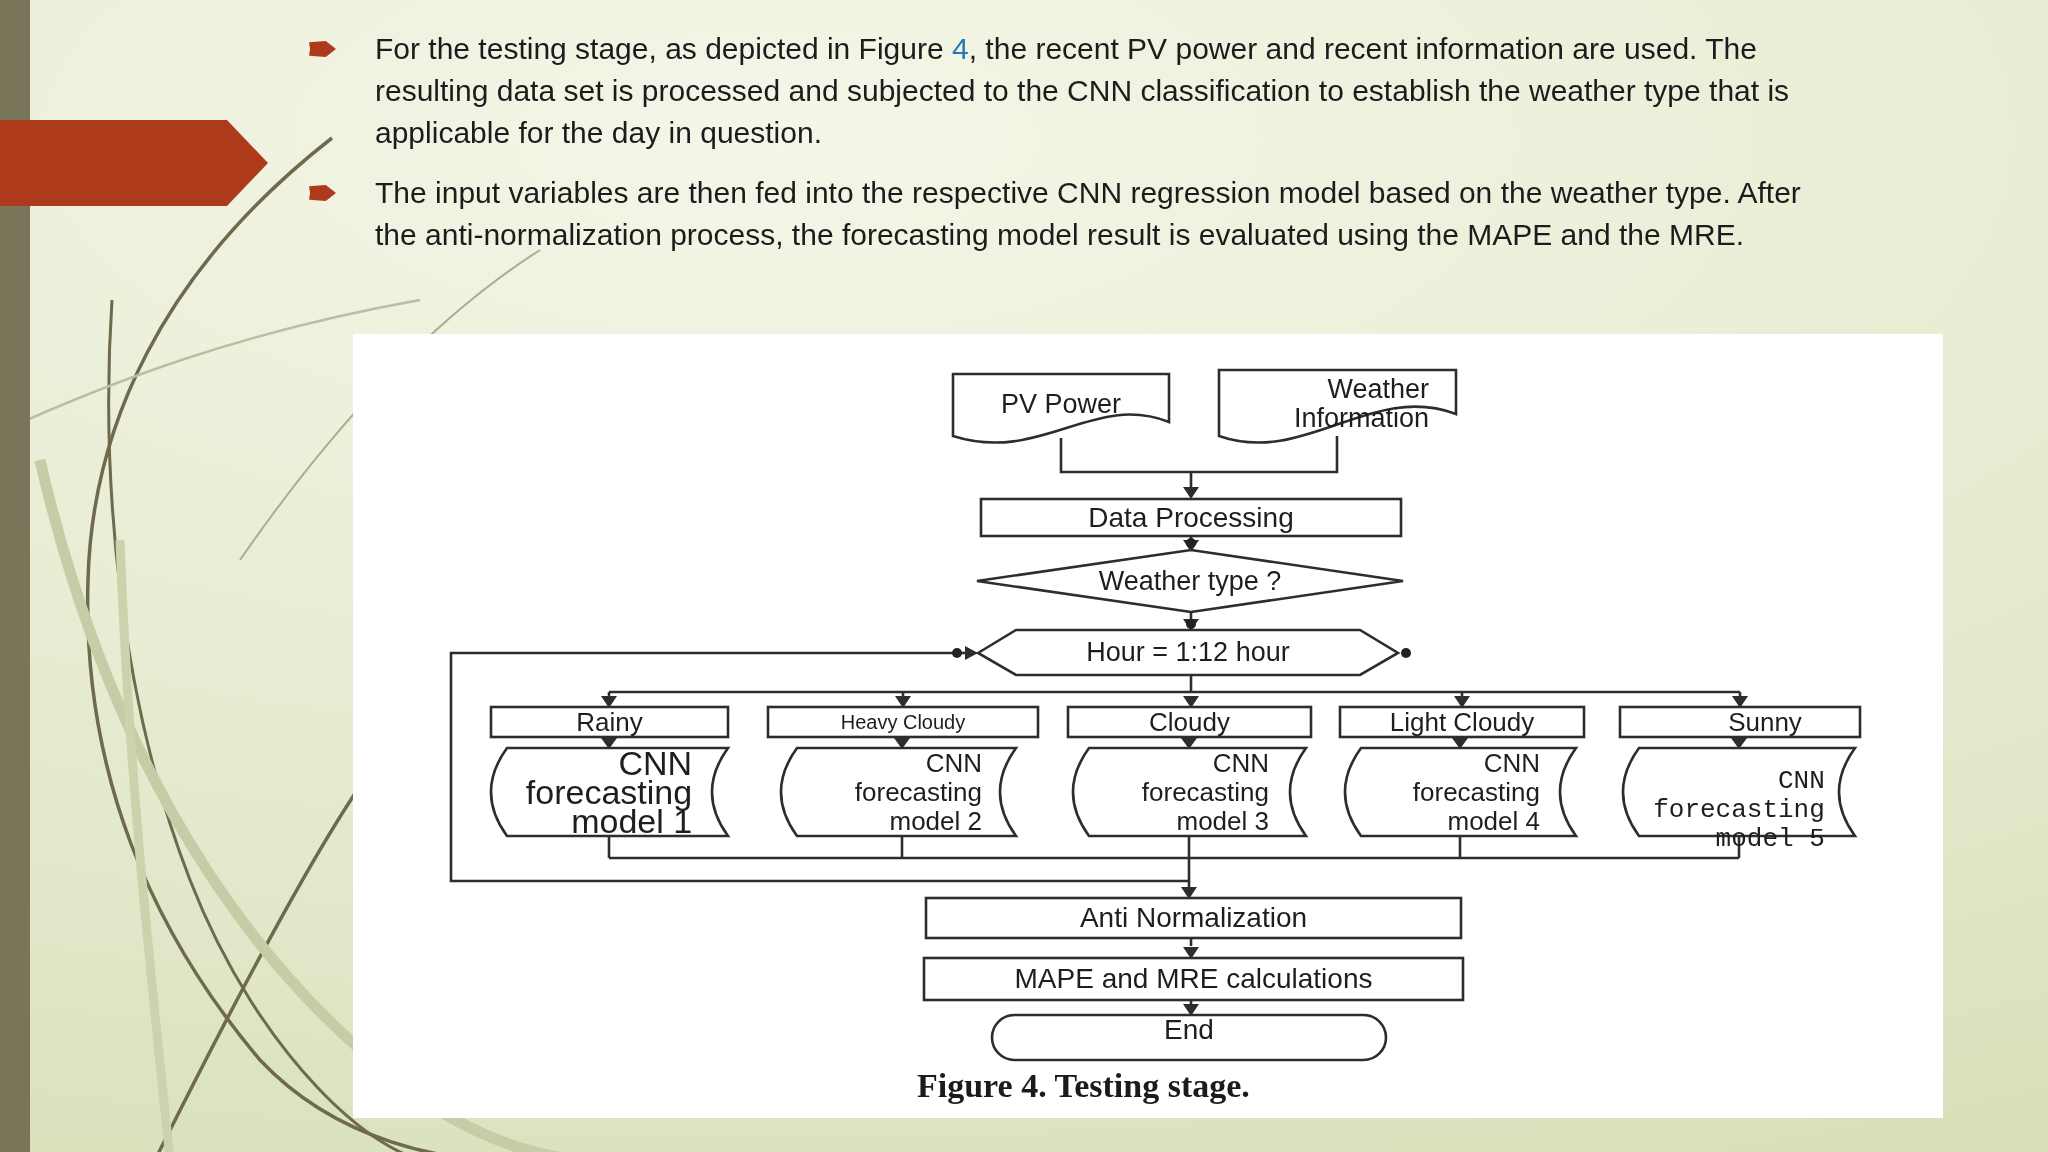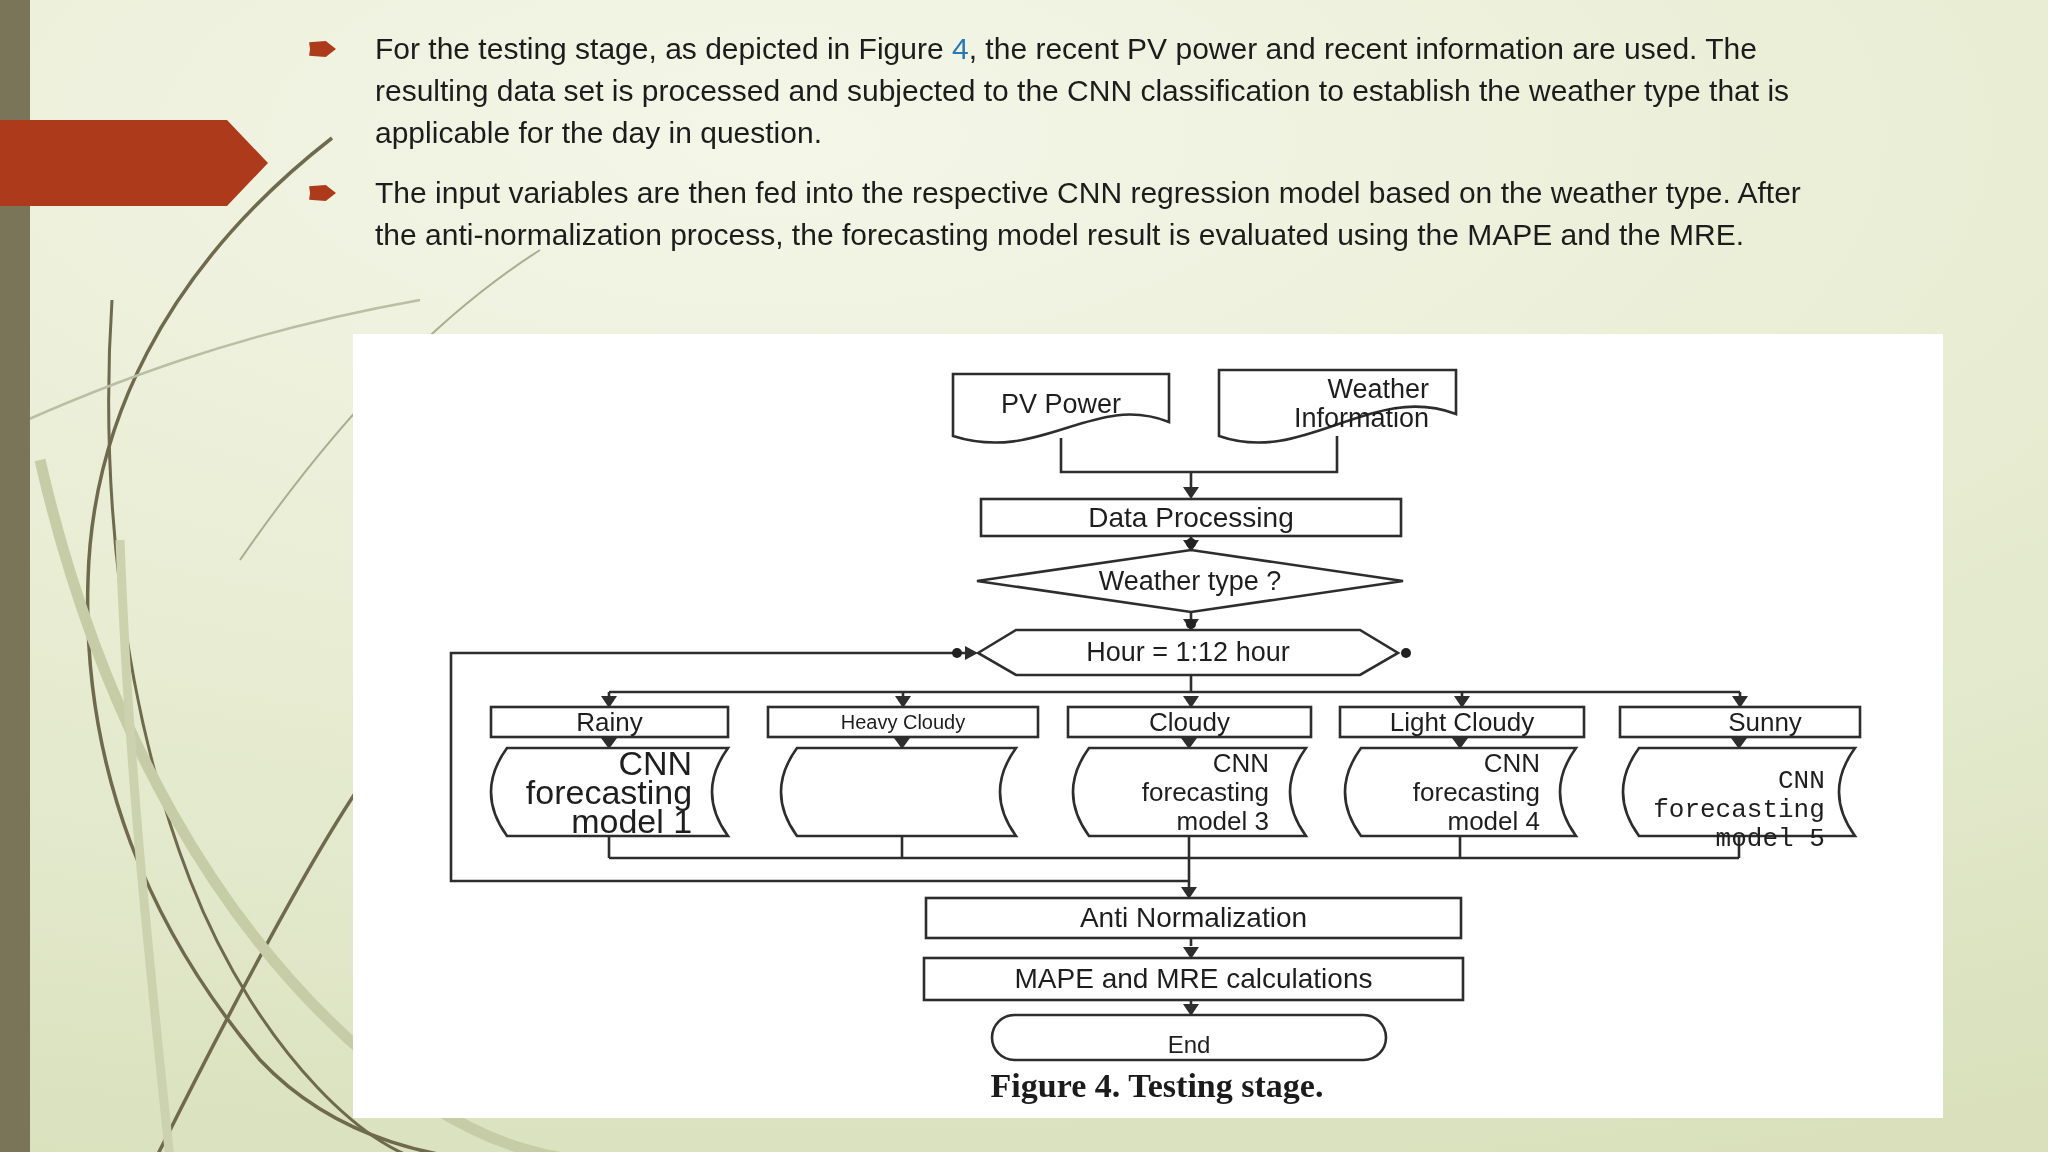--- a/index.html
+++ b/index.html
@@ -27,21 +27,21 @@
   .fig-link{color:#2878b8;cursor:pointer;}
   
   .figure-panel{position:absolute;left:353px;top:334px;width:1590px;height:784px;background:#ffffff;}
   .flow-svg{position:absolute;left:0;top:0;width:1590px;height:784px;}
   .flow-svg path,.flow-svg line,.flow-svg rect,.flow-svg polygon.sh{stroke:#2d2d2d;stroke-width:2.6;}
   .node-label{
     position:absolute;display:flex;align-items:center;justify-content:center;text-align:right;
     color:#1e1e1e;font-family:"Liberation Sans",sans-serif;
   }
   .caption{
-    position:absolute;left:564px;top:733px;width:480px;text-align:center;
+    position:absolute;left:564px;top:733px;width:480px;
     font-family:"Liberation Serif",serif;font-weight:700;font-size:34px;color:#1b1b1b;
   }
 </style>
 </head>
 <body>
 
 <div id="slide">
 
   <svg class="swirls" viewBox="0 0 2048 1152">
     <path d="M 332,138 C 160,272 92,430 88,580 C 82,770 150,930 260,1060 C 340,1145 450,1160 500,1160" fill="none" stroke="#6f694d" stroke-width="3.5"></path>
@@ -171,24 +171,25 @@
     <div class="node-label" style="left:624px;top:216px;width:426px;height:62px;font-size:27px;">Weather type ?</div>
     <div class="node-label" style="left:625px;top:296px;width:420px;height:45px;font-size:27px;">Hour = 1:12 hour</div>
 
     <div class="node-label" style="left:138px;top:373px;width:237px;height:30px;font-size:26px;">Rainy</div>
     <div class="node-label" style="left:415px;top:373px;width:270px;height:30px;font-size:20px;">Heavy Cloudy</div>
     <div class="node-label" style="left:715px;top:373px;width:243px;height:30px;font-size:26px;">Cloudy</div>
     <div class="node-label" style="left:987px;top:373px;width:244px;height:30px;font-size:26px;">Light Cloudy</div>
     <div class="node-label" style="left:1267px;top:373px;width:290px;height:30px;font-size:26px;">Sunny</div>
 
     <div class="node-label" style="left:176px;top:414px;width:160px;height:88px;font-size:34px;line-height:29px;">CNN forecasting model 1</div>
+    <div class="node-label" style="left:469px;top:414px;width:160px;height:88px;font-size:26px;line-height:29px;">CNN forecasting model 2</div>
     <div class="node-label" style="left:756px;top:414px;width:160px;height:88px;font-size:26px;line-height:29px;">CNN forecasting model 3</div>
     <div class="node-label" style="left:1027px;top:414px;width:160px;height:88px;font-size:26px;line-height:29px;">CNN forecasting model 4</div>
     <div class="node-label" style="left:1306px;top:432px;width:160px;height:88px;font-size:26px;line-height:29px;font-family:Liberation Mono, monospace;">CNN forecasting model 5</div>
 
     <div class="node-label" style="left:573px;top:564px;width:535px;height:40px;font-size:28px;">Anti Normalization</div>
     <div class="node-label" style="left:571px;top:624px;width:539px;height:42px;font-size:28px;">MAPE and MRE calculations</div>
-    <div class="node-label" style="left:639px;top:696px;width:394px;height:30px;font-size:24px;">End</div>
+    <div class="node-label" style="left:639px;top:681px;width:394px;height:30px;font-size:28px;">End</div>
 
     <div class="caption"><span>Figure 4.</span><span> Testing stage.</span></div>
   </div>
 
 </div>
 
 </body></html>

